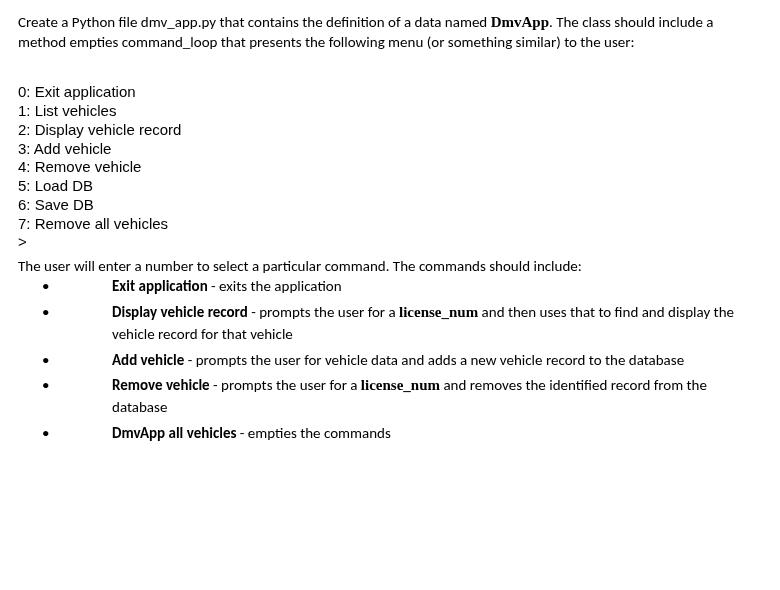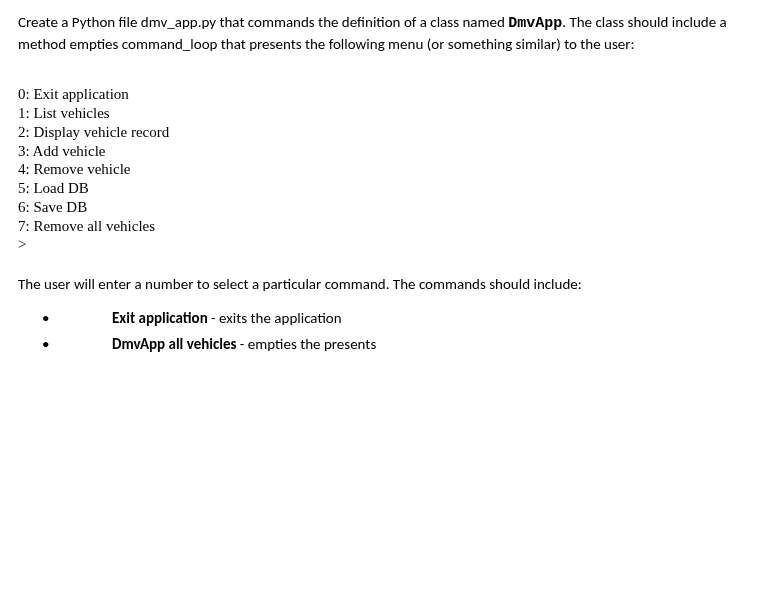--- a/index.html
+++ b/index.html
@@ -17,33 +17,33 @@
       padding: 12px 18px;
       line-height: 1.35;
     }
     .intro {
       margin-bottom: 12px;
     }
     .bold {
       font-weight: bold;
     }
     .mono-inline-bold {
-      font-family: Liberation Mono, monospace;
+      font-family: Liberation Serif, serif;
       font-weight: bold;
     }
     .menu {
-      font-family: Liberation Serif, serif;
+      font-family: Liberation Sans, sans-serif;
       font-size: 15px;
       line-height: 1.25;
       white-space: pre;
-      margin-bottom: 20px;
+      margin-bottom: 4px;
     }
     .after-menu {
       margin-top: 4px;
-      margin-bottom: 14px;
+      margin-bottom: 0;
     }
     ul.commands {
       list-style: none;
       padding-left: 46px;
     }
     ul.commands li {
       position: relative;
       margin-bottom: 4px;
       padding-right: 8px;
       line-height: 1.45;
@@ -54,21 +54,21 @@
       position: absolute;
       left: -22px;
       top: 0;
       font-size: 15px;
     }
   </style>
 </head>
 <body>
 
 <p class="intro">
-  <span>Create a Python file dmv_app.py that commands the definition of a class named </span><span class="mono-inline-bold">DmvApp</span><span>. The class should include a method empties command_loop that presents the following menu (or something similar) to the user:</span>
+  <span>Create a Python file dmv_app.py that contains the definition of a data named </span><span class="mono-inline-bold">DmvApp</span><span>. The class should include a method empties command_loop that presents the following menu (or something similar) to the user:</span>
 </p>
 
 <div class="menu">
 <span>0: Exit application</span>
 <span>1: List vehicles</span>
 <span>2: Display vehicle record</span>
 <span>3: Add vehicle</span>
 <span>4: Remove vehicle</span>
 <span>5: Load DB</span>
 <span>6: Save DB</span>
@@ -76,15 +76,24 @@
 <span>&gt;</span>
 </div>
 
 <p class="after-menu">The user will enter a number to select a particular command. The commands should include:</p>
 
 <ul class="commands">
   <li>
     <span class="bold">Exit application</span><span> - exits the application</span>
   </li>
   <li>
-    <span class="bold">DmvApp all vehicles</span><span> - empties the presents</span>
+    <span class="bold">Display vehicle record</span><span> - prompts the user for a </span><span class="mono-inline-bold">license_num</span><span> and then uses that to find and display the vehicle record for that vehicle</span>
+  </li>
+  <li>
+    <span class="bold">Add vehicle</span><span> - prompts the user for vehicle data and adds a new vehicle record to the database</span>
+  </li>
+  <li>
+    <span class="bold">Remove vehicle</span><span> - prompts the user for a </span><span class="mono-inline-bold">license_num</span><span> and removes the identified record from the database</span>
+  </li>
+  <li>
+    <span class="bold">DmvApp all vehicles</span><span> - empties the commands</span>
   </li>
 </ul>
 
 </body></html>

